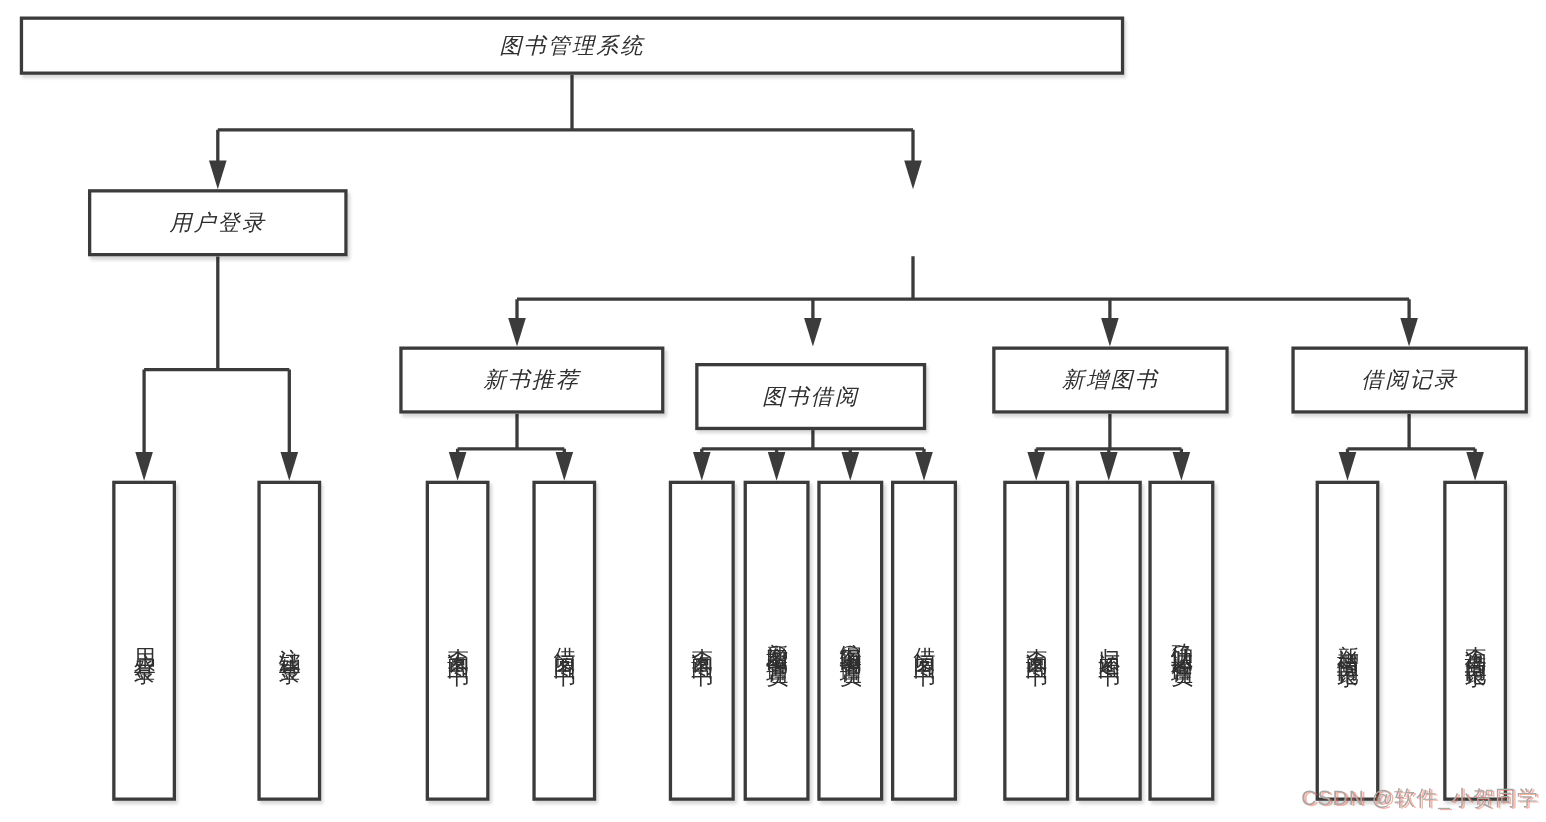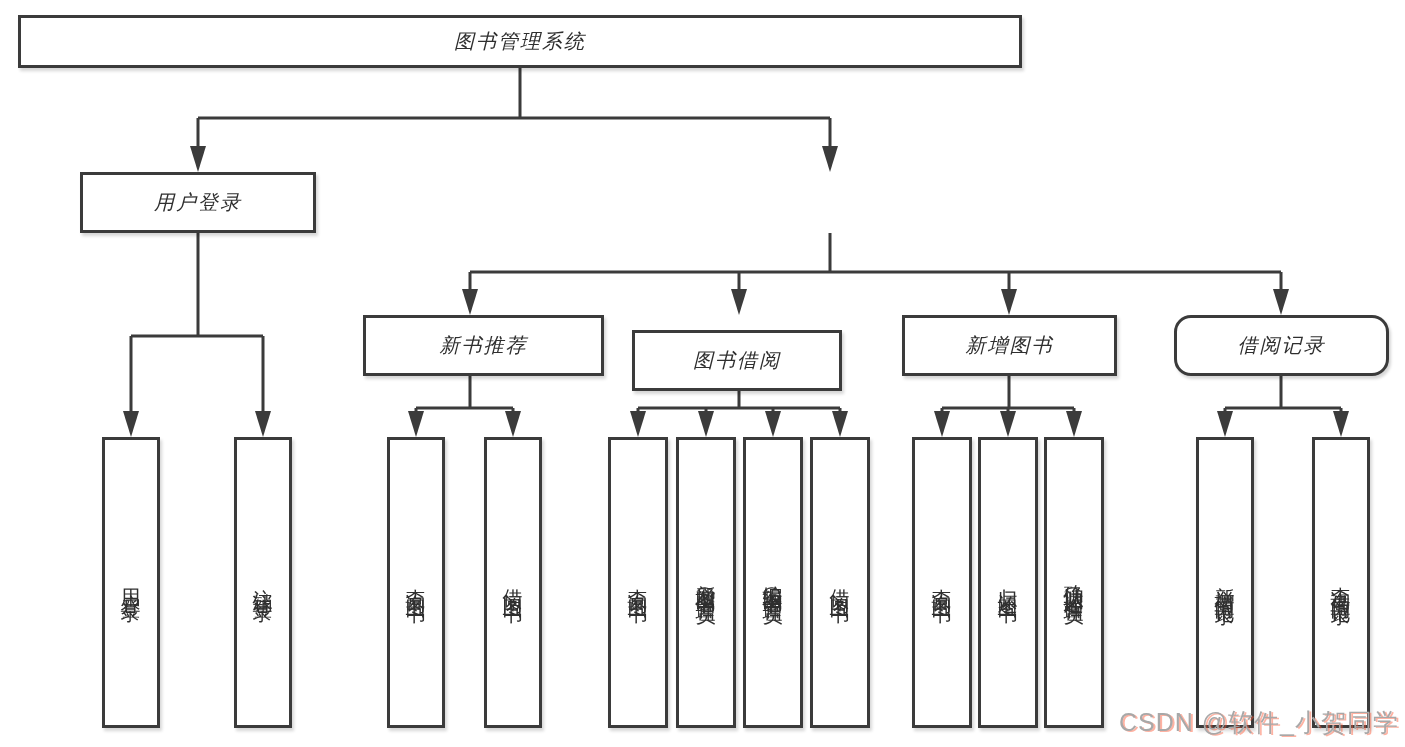--- a/index.html
+++ b/index.html
@@ -43,21 +43,21 @@
     text-orientation: mixed;
     font-size: 20px;
     letter-spacing: 5px;
     box-shadow: 2px 3px 3px rgba(0,0,0,0.16);
     line-height: 1;
   }
   .watermark {
     position: absolute;
     right: 6px;
     bottom: 8px;
-    font-size: 25px;
+    font-size: 19px;
     color: #a8a8a8;
     letter-spacing: 1px;
     text-shadow: 2px 1px 0 rgba(252, 85, 49, 0.45);
   }
   .lines { fill: none; stroke: #3b3b3b; stroke-width: 3; }
   .arrow { fill: #3b3b3b; stroke: none; }
 </style>
 </head>
 <body>
 
@@ -113,21 +113,21 @@
     </g>
   </svg>
 
   <div class="node" style="left:18px; top:15px; width:1004px; height:53px;">图书管理系统</div>
 
   <div class="node" style="left:80px; top:172px; width:236px; height:61px;">用户登录</div>
 
   <div class="node" style="left:363px; top:315px; width:241px; height:61px;">新书推荐</div>
   <div class="node" style="left:632px; top:330px; width:210px; height:61px;">图书借阅</div>
   <div class="node" style="left:902px; top:315px; width:215px; height:61px;">新增图书</div>
-  <div class="node" style="left:1174px; top:315px; width:215px; height:61px;border-radius:17px;">借阅记录</div>
+  <div class="node" style="left:1174px; top:315px; width:215px; height:61px;">借阅记录</div>
 
   <div class="leaf" style="left:102px; top:437px; width:58px; height:291px;">用户登录</div>
   <div class="leaf" style="left:234px; top:437px; width:58px; height:291px;">注销登录</div>
 
   <div class="leaf" style="left:387px; top:437px; width:58px; height:291px;">查询图书</div>
   <div class="leaf" style="left:484px; top:437px; width:58px; height:291px;">借阅图书</div>
 
   <div class="leaf" style="left:608px; top:437px; width:60px; height:291px;">查询图书</div>
   <div class="leaf" style="left:676px; top:437px; width:60px; height:291px; letter-spacing:3px;">新增图书（管理员）</div>
   <div class="leaf" style="left:743px; top:437px; width:60px; height:291px; letter-spacing:3px;">编辑图书（管理员）</div>

